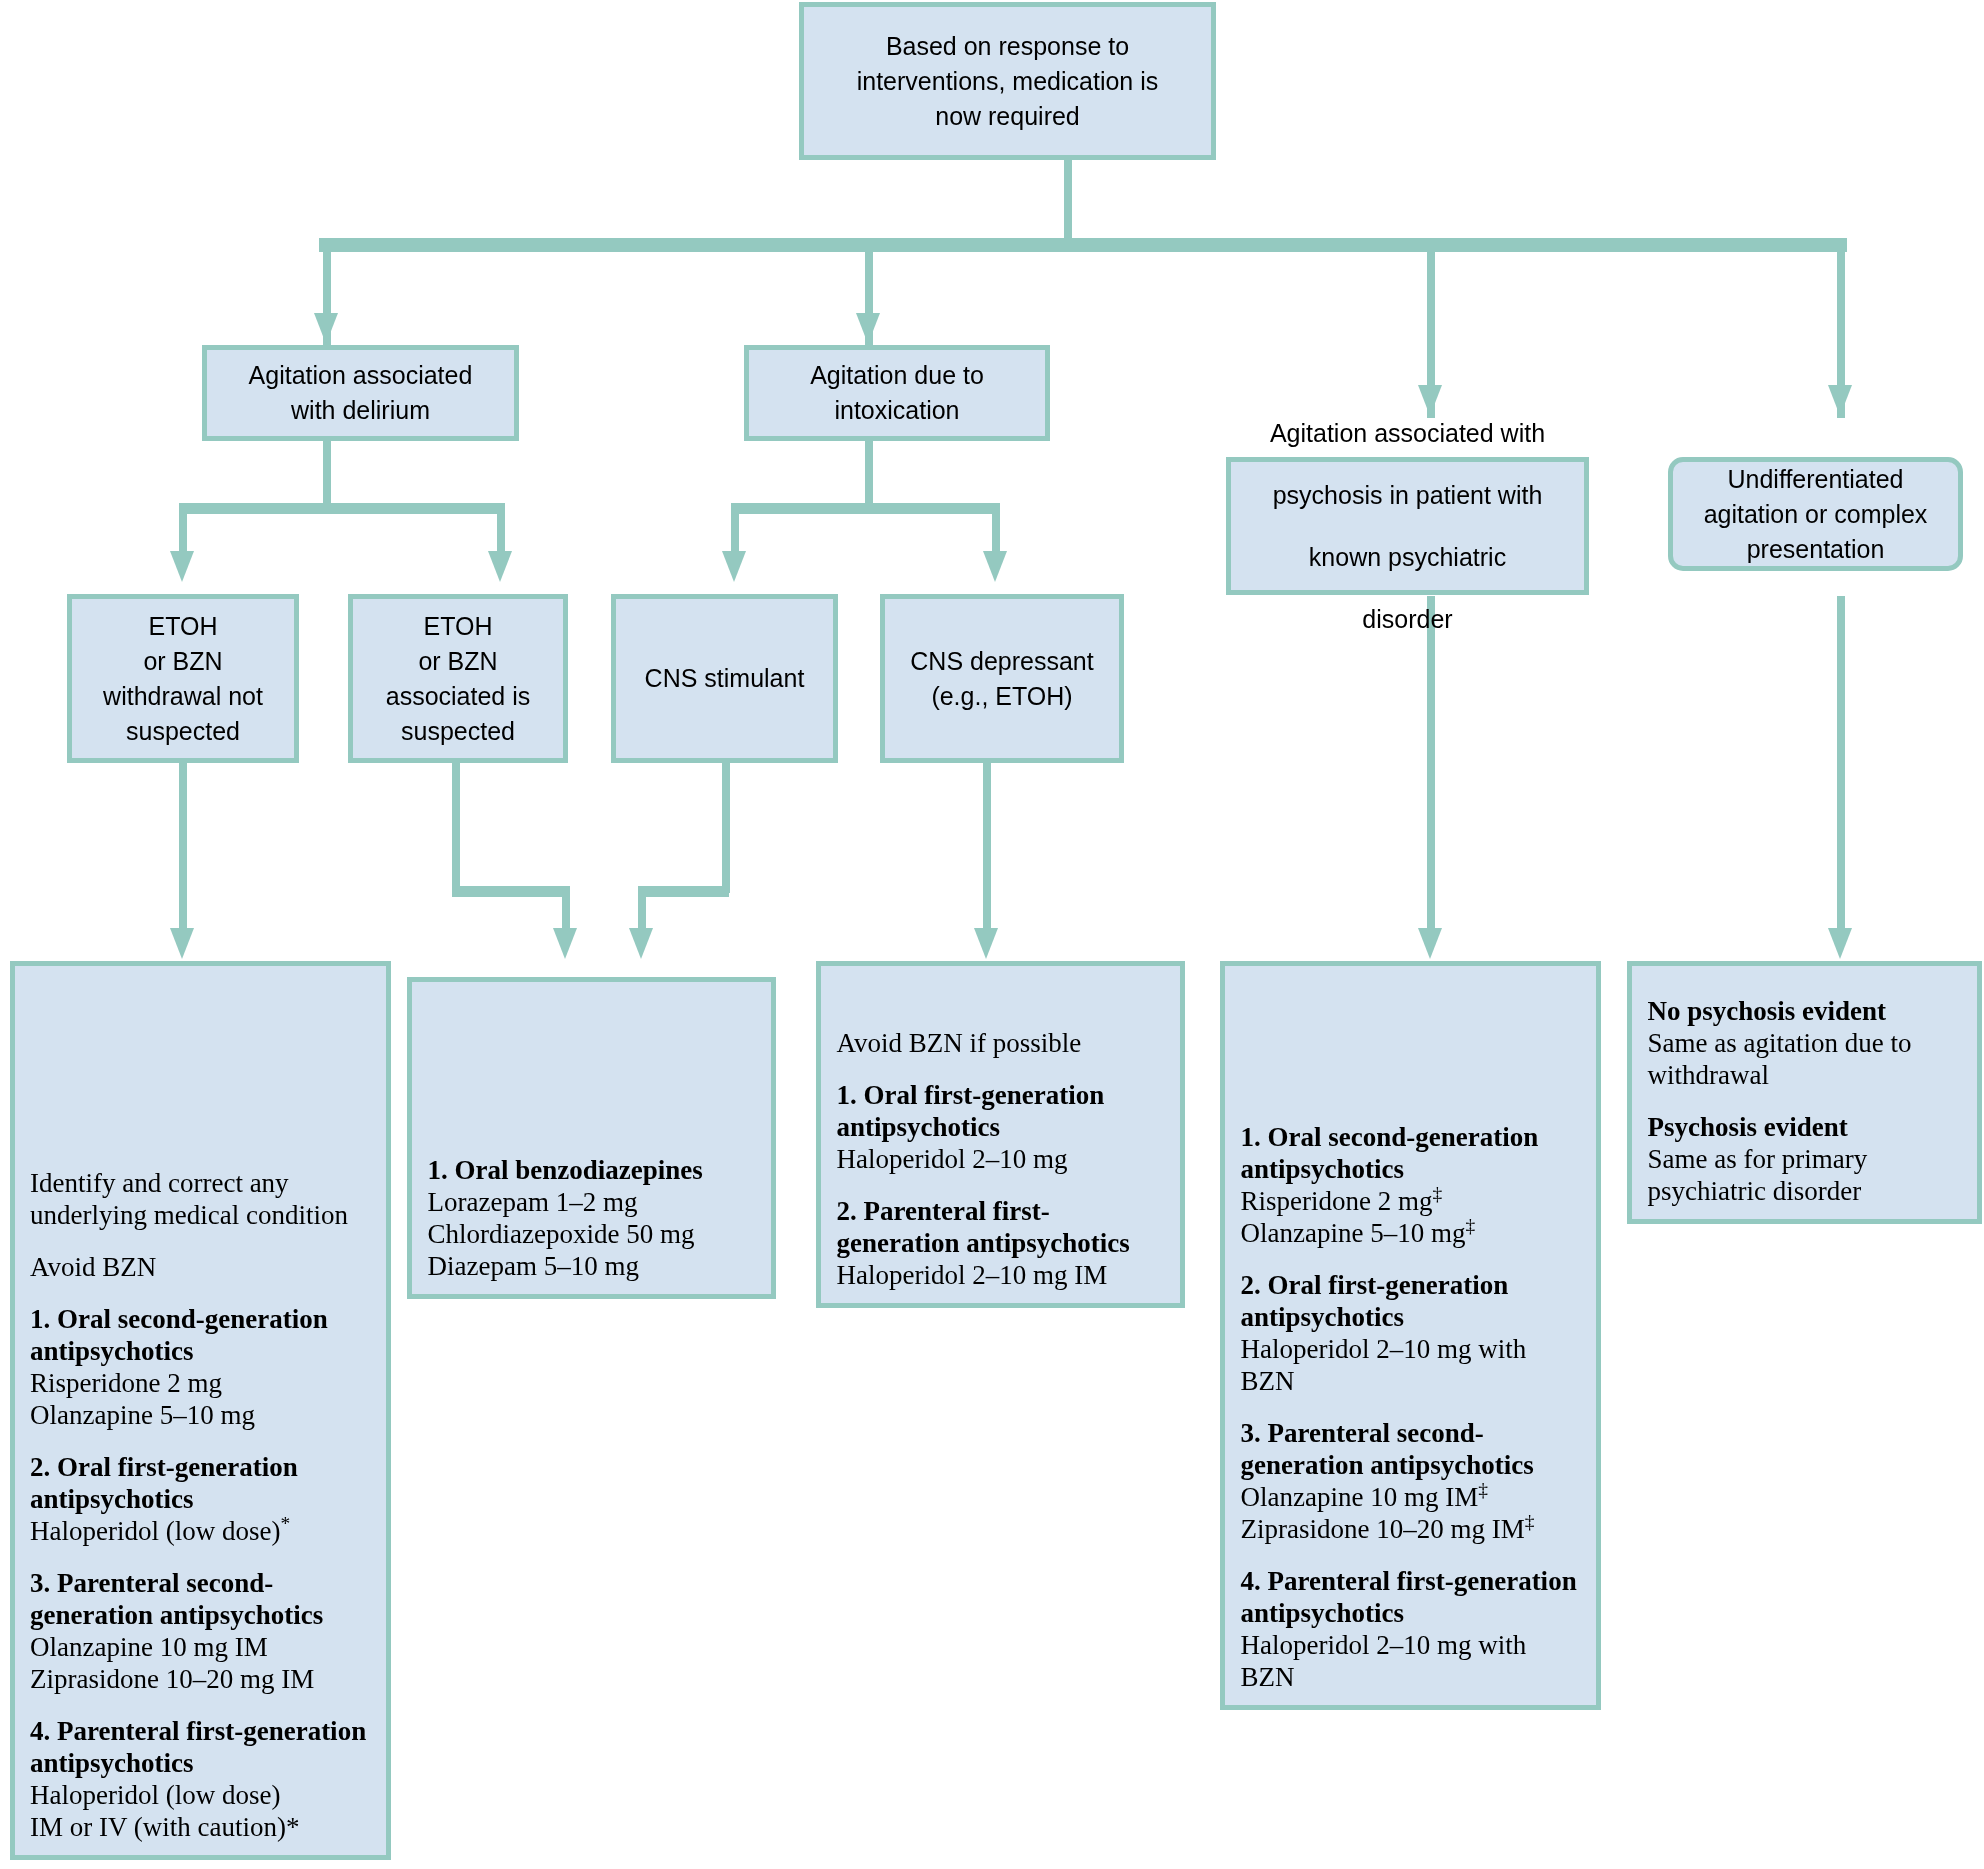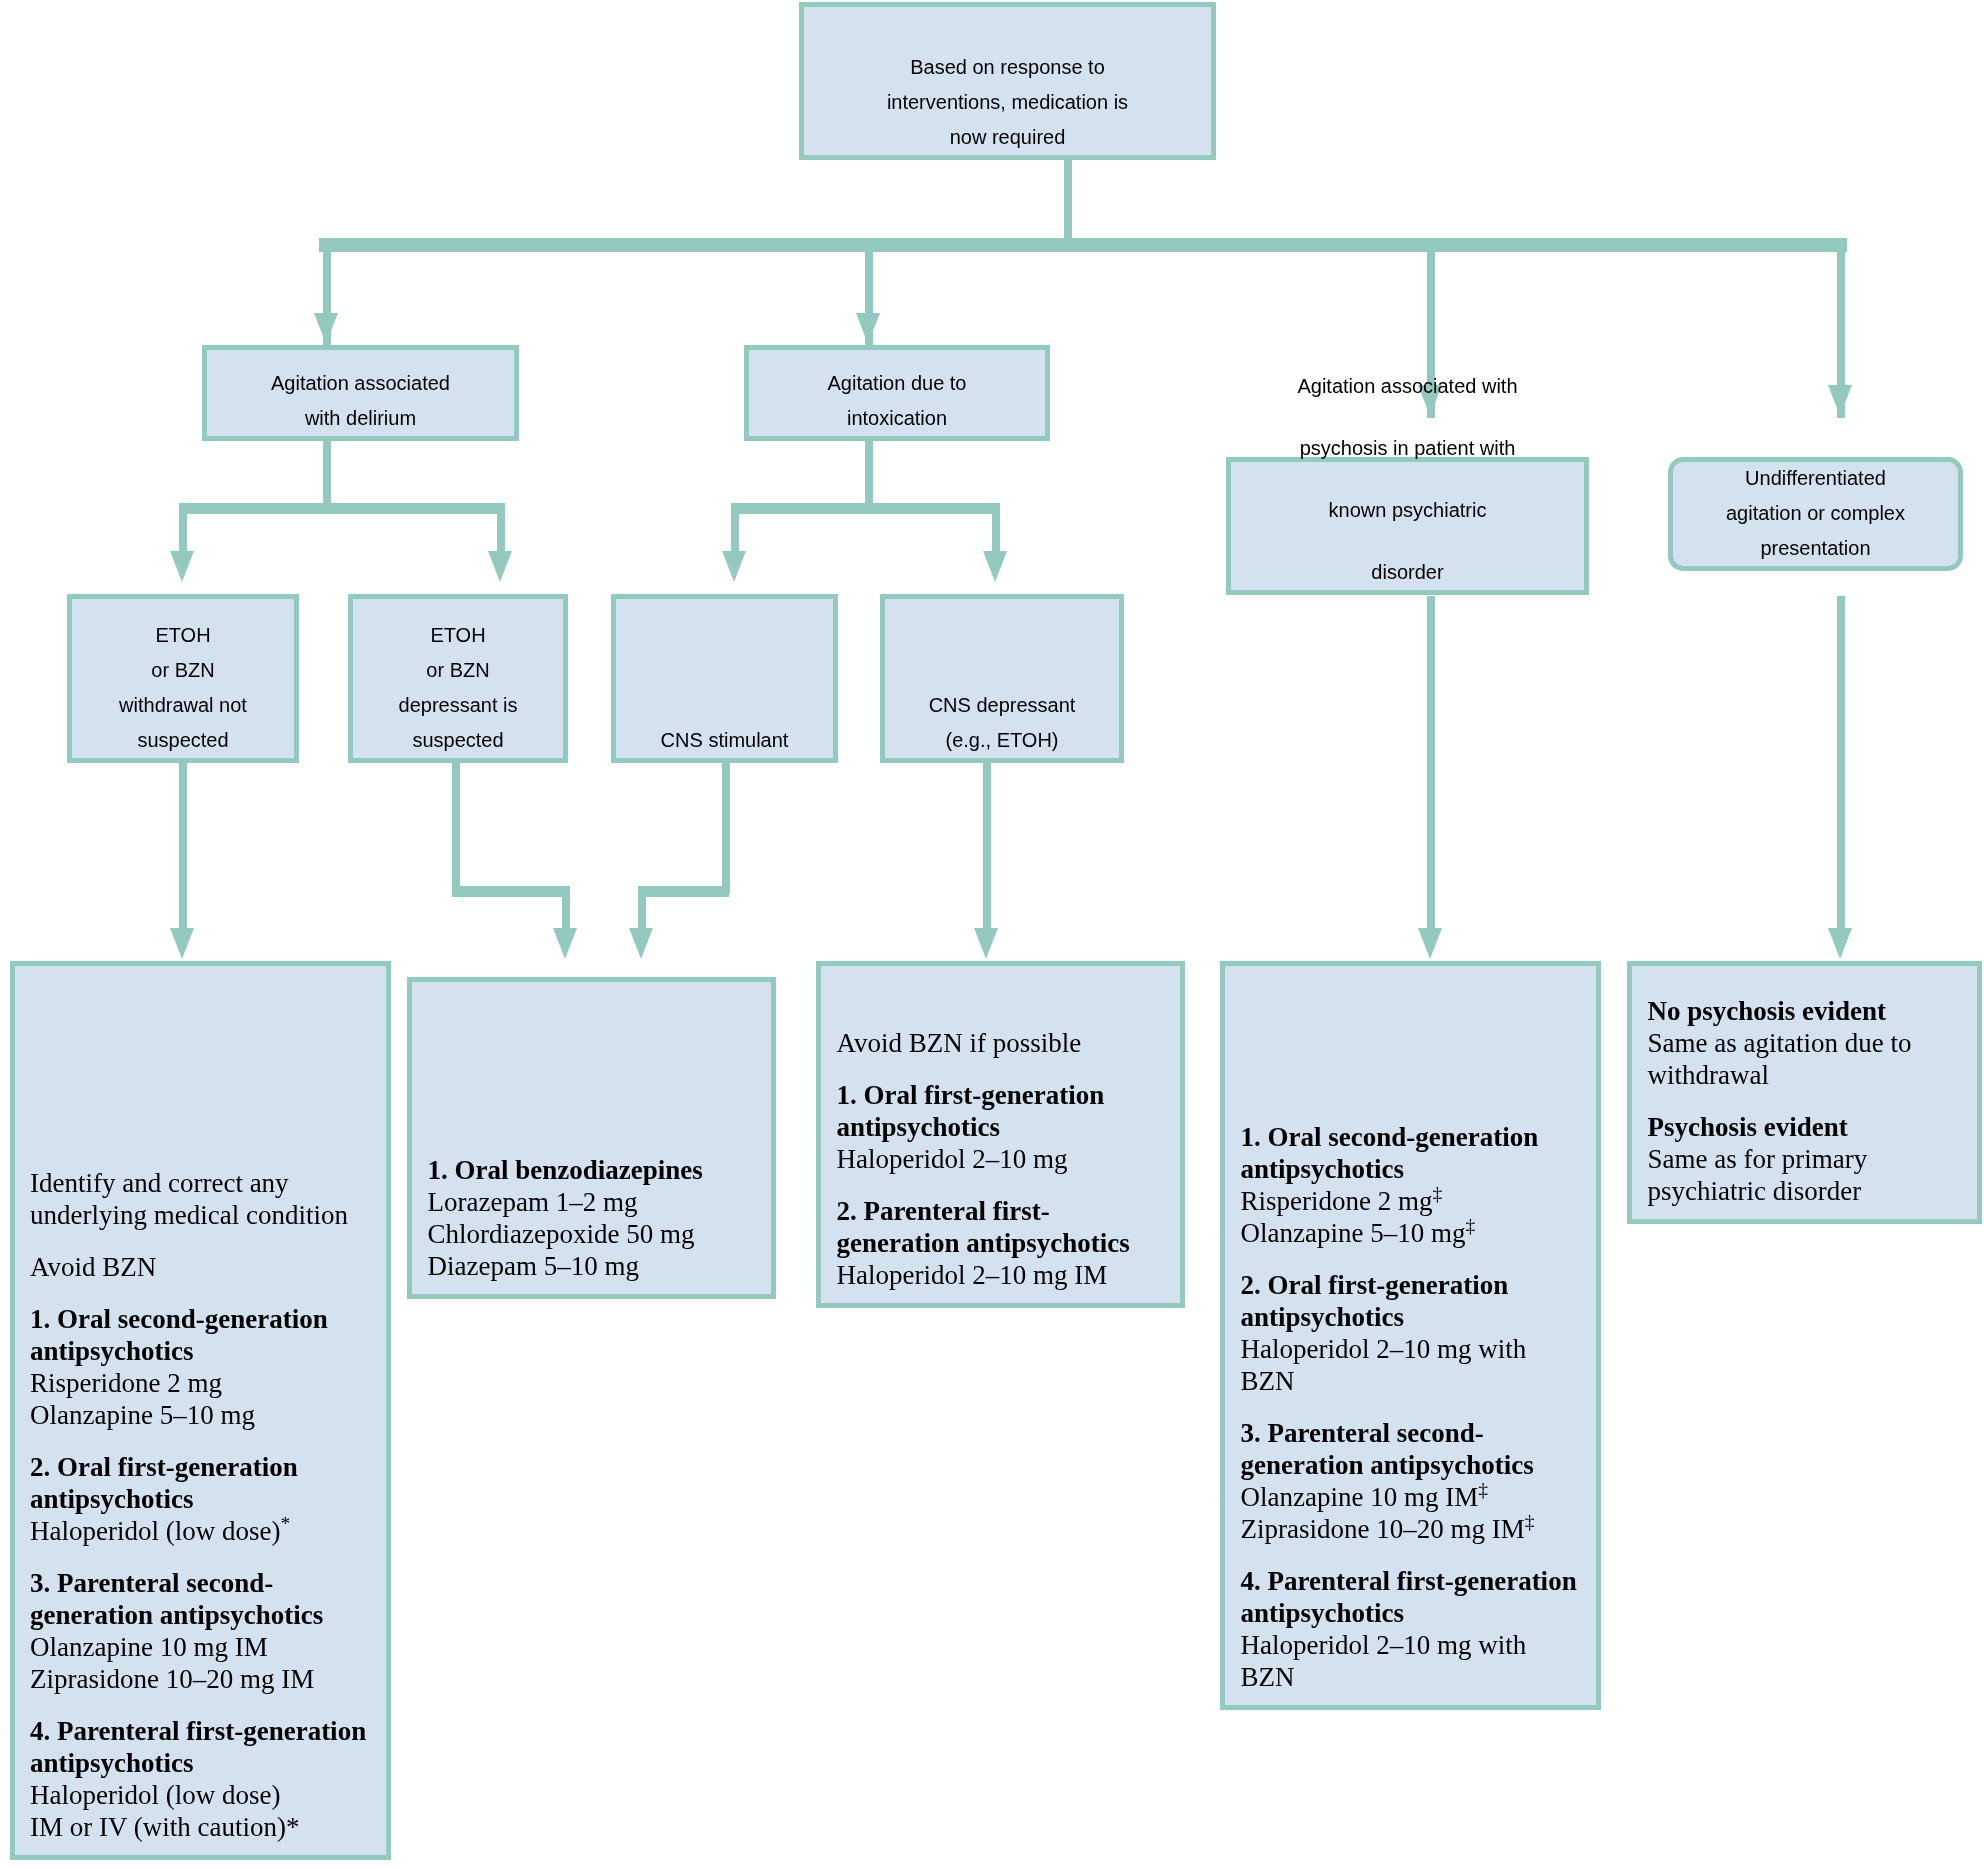--- a/index.html
+++ b/index.html
@@ -39,23 +39,22 @@
     text-align: left;
     font-family: Liberation Serif, serif;
   }
   .node .line {
     display: block;
     white-space: nowrap;
   }
 
   
   .t-decision {
-    font-size: 20px;
+    font-size: 25px;
     line-height: 35px;
-    justify-content: flex-end;
   }
   .t-body {
     font-size: 27px;
     line-height: 32px;
   }
   .t-body b, .hd {
     font-weight: bold;
   }
   .blk { margin-bottom: 20px; }
   .blk:last-child { margin-bottom: 0; }
@@ -169,21 +168,21 @@
   <div class="node centered t-decision" style="left:67px; top:594px; width:232px; height:169px;">
     <span class="line">ETOH</span>
     <span class="line">or BZN</span>
     <span class="line">withdrawal not</span>
     <span class="line">suspected</span>
   </div>
 
   <div class="node centered t-decision" style="left:348px; top:594px; width:220px; height:169px;">
     <span class="line">ETOH</span>
     <span class="line">or BZN</span>
-    <span class="line">depressant is</span>
+    <span class="line">associated is</span>
     <span class="line">suspected</span>
   </div>
 
   <div class="node centered t-decision" style="left:611px; top:594px; width:227px; height:169px;">
     <span class="line">CNS stimulant</span>
   </div>
 
   <div class="node centered t-decision" style="left:880px; top:594px; width:244px; height:169px;">
     <span class="line">CNS depressant</span>
     <span class="line">(e.g., ETOH)</span>

